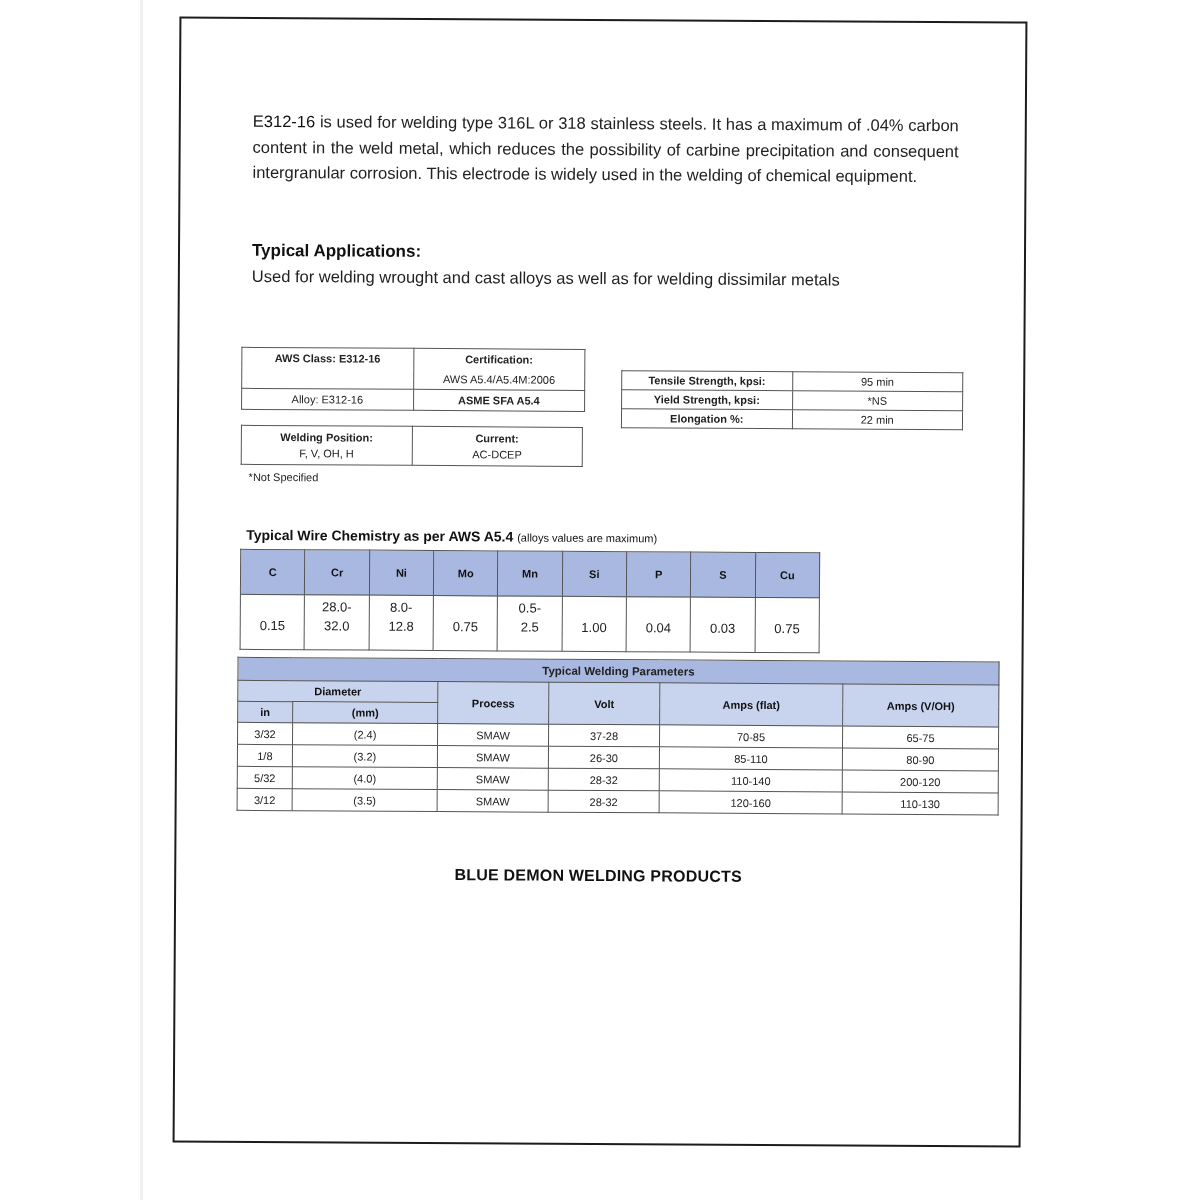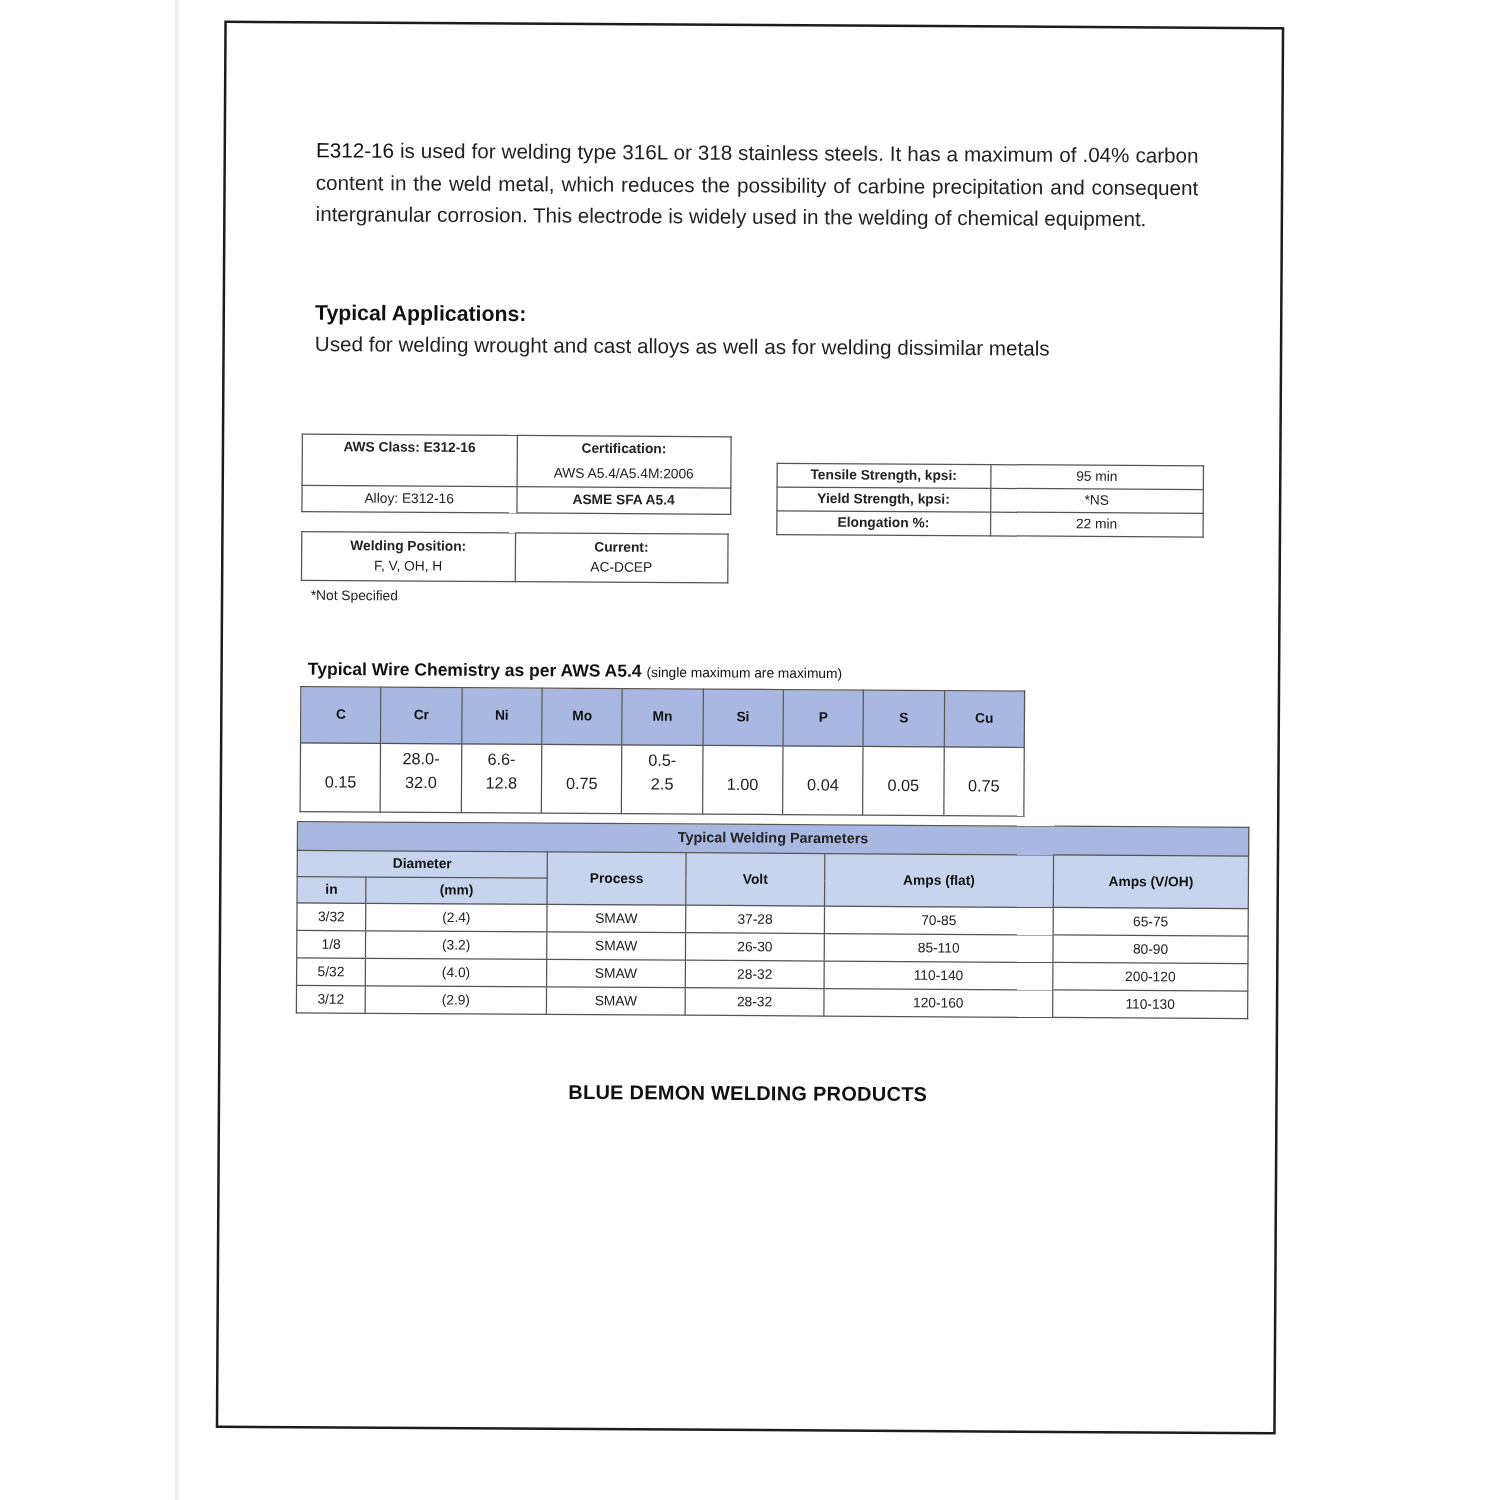--- a/index.html
+++ b/index.html
@@ -103,21 +103,21 @@
     </tr>
     <tr>
       <td class="bold">Elongation %:</td>
       <td>22 min</td>
     </tr>
   </tbody>
     </table>
 
   <div class="chem-title">
     <span style="font-weight:bold;font-size:14px">Typical Wire Chemistry as per AWS A5.4</span>
-    <span>(single maximum are maximum)</span>
+    <span>(alloys values are maximum)</span>
   </div>
   <table class="t-chem">
     <tbody>
         <tr id="chem-head">
           <th>C</th>
           <th>Cr</th>
           <th>Ni</th>
           <th>Mo</th>
           <th>Mn</th>
           <th>Si</th>
@@ -127,38 +127,38 @@
         </tr>
     <tr id="chem-vals">
           <td>
             <div>0.15</div>
           </td>
           <td>
             <div>28.0-</div>
             <div>32.0</div>
           </td>
           <td>
-            <div>6.6-</div>
+            <div>8.0-</div>
             <div>12.8</div>
           </td>
           <td>
             <div>0.75</div>
           </td>
           <td>
             <div>0.5-</div>
             <div>2.5</div>
           </td>
           <td>
             <div>1.00</div>
           </td>
           <td>
             <div>0.04</div>
           </td>
           <td>
-            <div>0.05</div>
+            <div>0.03</div>
           </td>
           <td>
             <div>0.75</div>
           </td>
         </tr>
   </tbody>
     </table>
 
   <table class="t-params">
     <tbody>
@@ -197,21 +197,21 @@
         <tr>
           <td class="cell">5/32</td>
           <td class="cell">(4.0)</td>
           <td class="cell">SMAW</td>
           <td class="cell">28-32</td>
           <td class="cell">110-140</td>
           <td class="cell">200-120</td>
         </tr>
         <tr>
           <td class="cell">3/12</td>
-          <td class="cell">(2.9)</td>
+          <td class="cell">(3.5)</td>
           <td class="cell">SMAW</td>
           <td class="cell">28-32</td>
           <td class="cell">120-160</td>
           <td class="cell">110-130</td>
         </tr>
       </tbody>
   </table>
 
   <div class="footer">BLUE DEMON WELDING PRODUCTS</div>
 </div>

